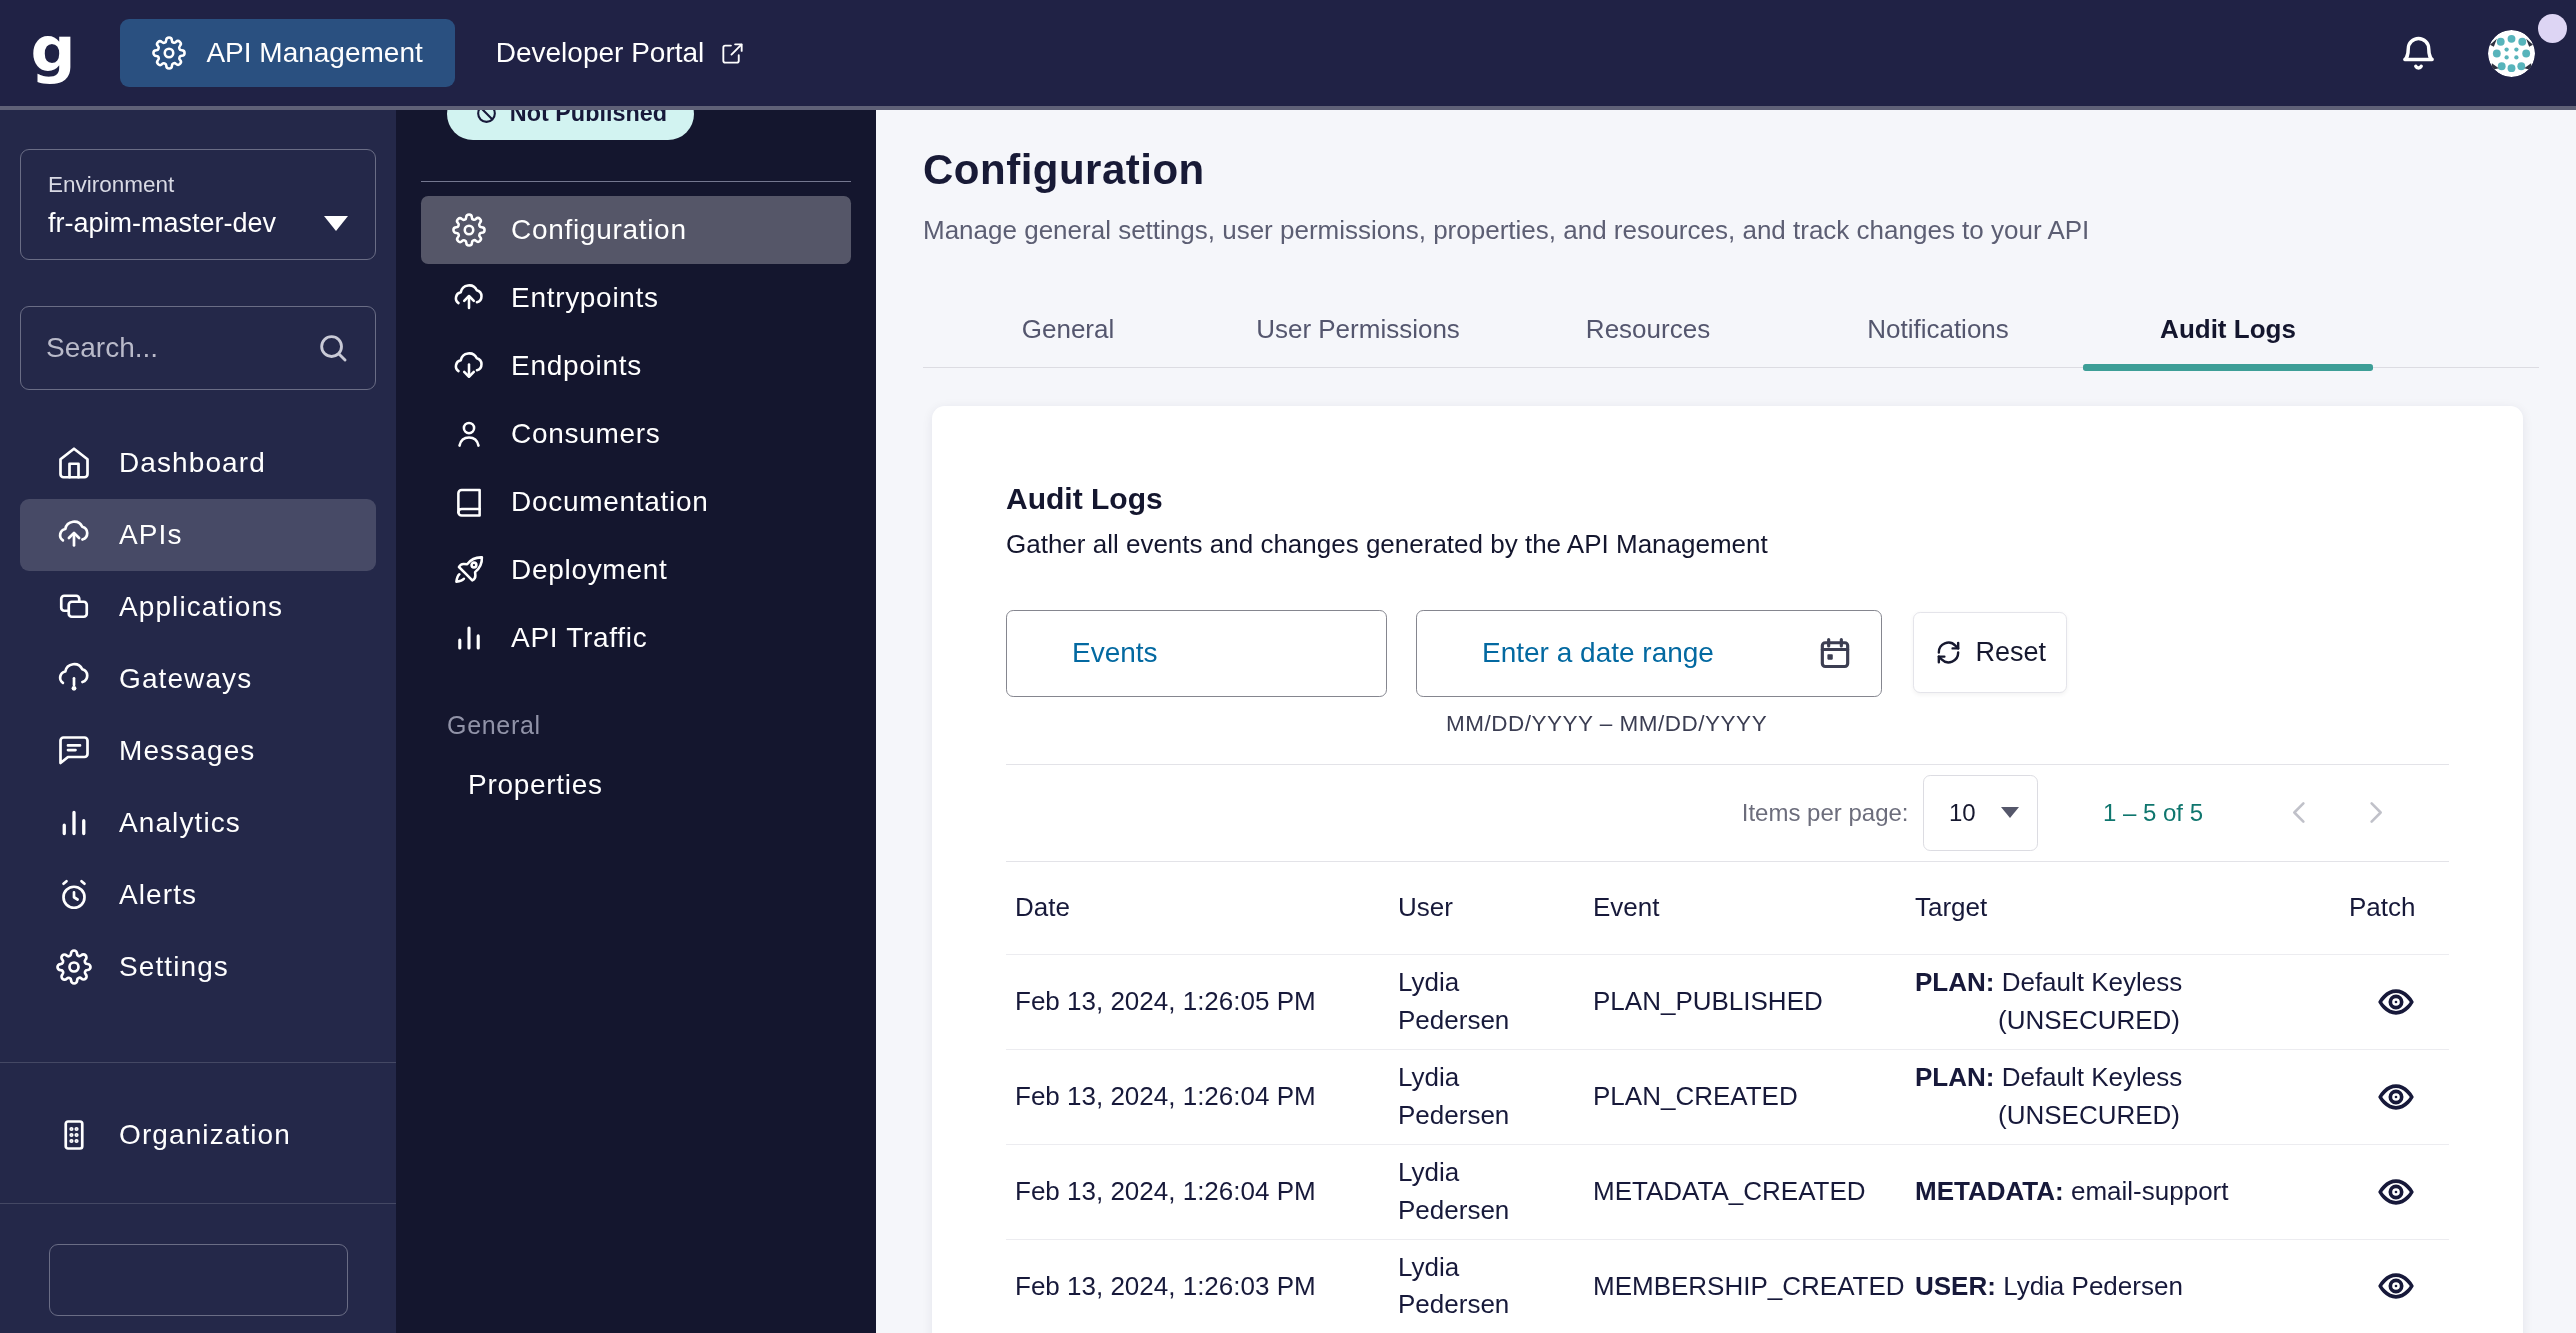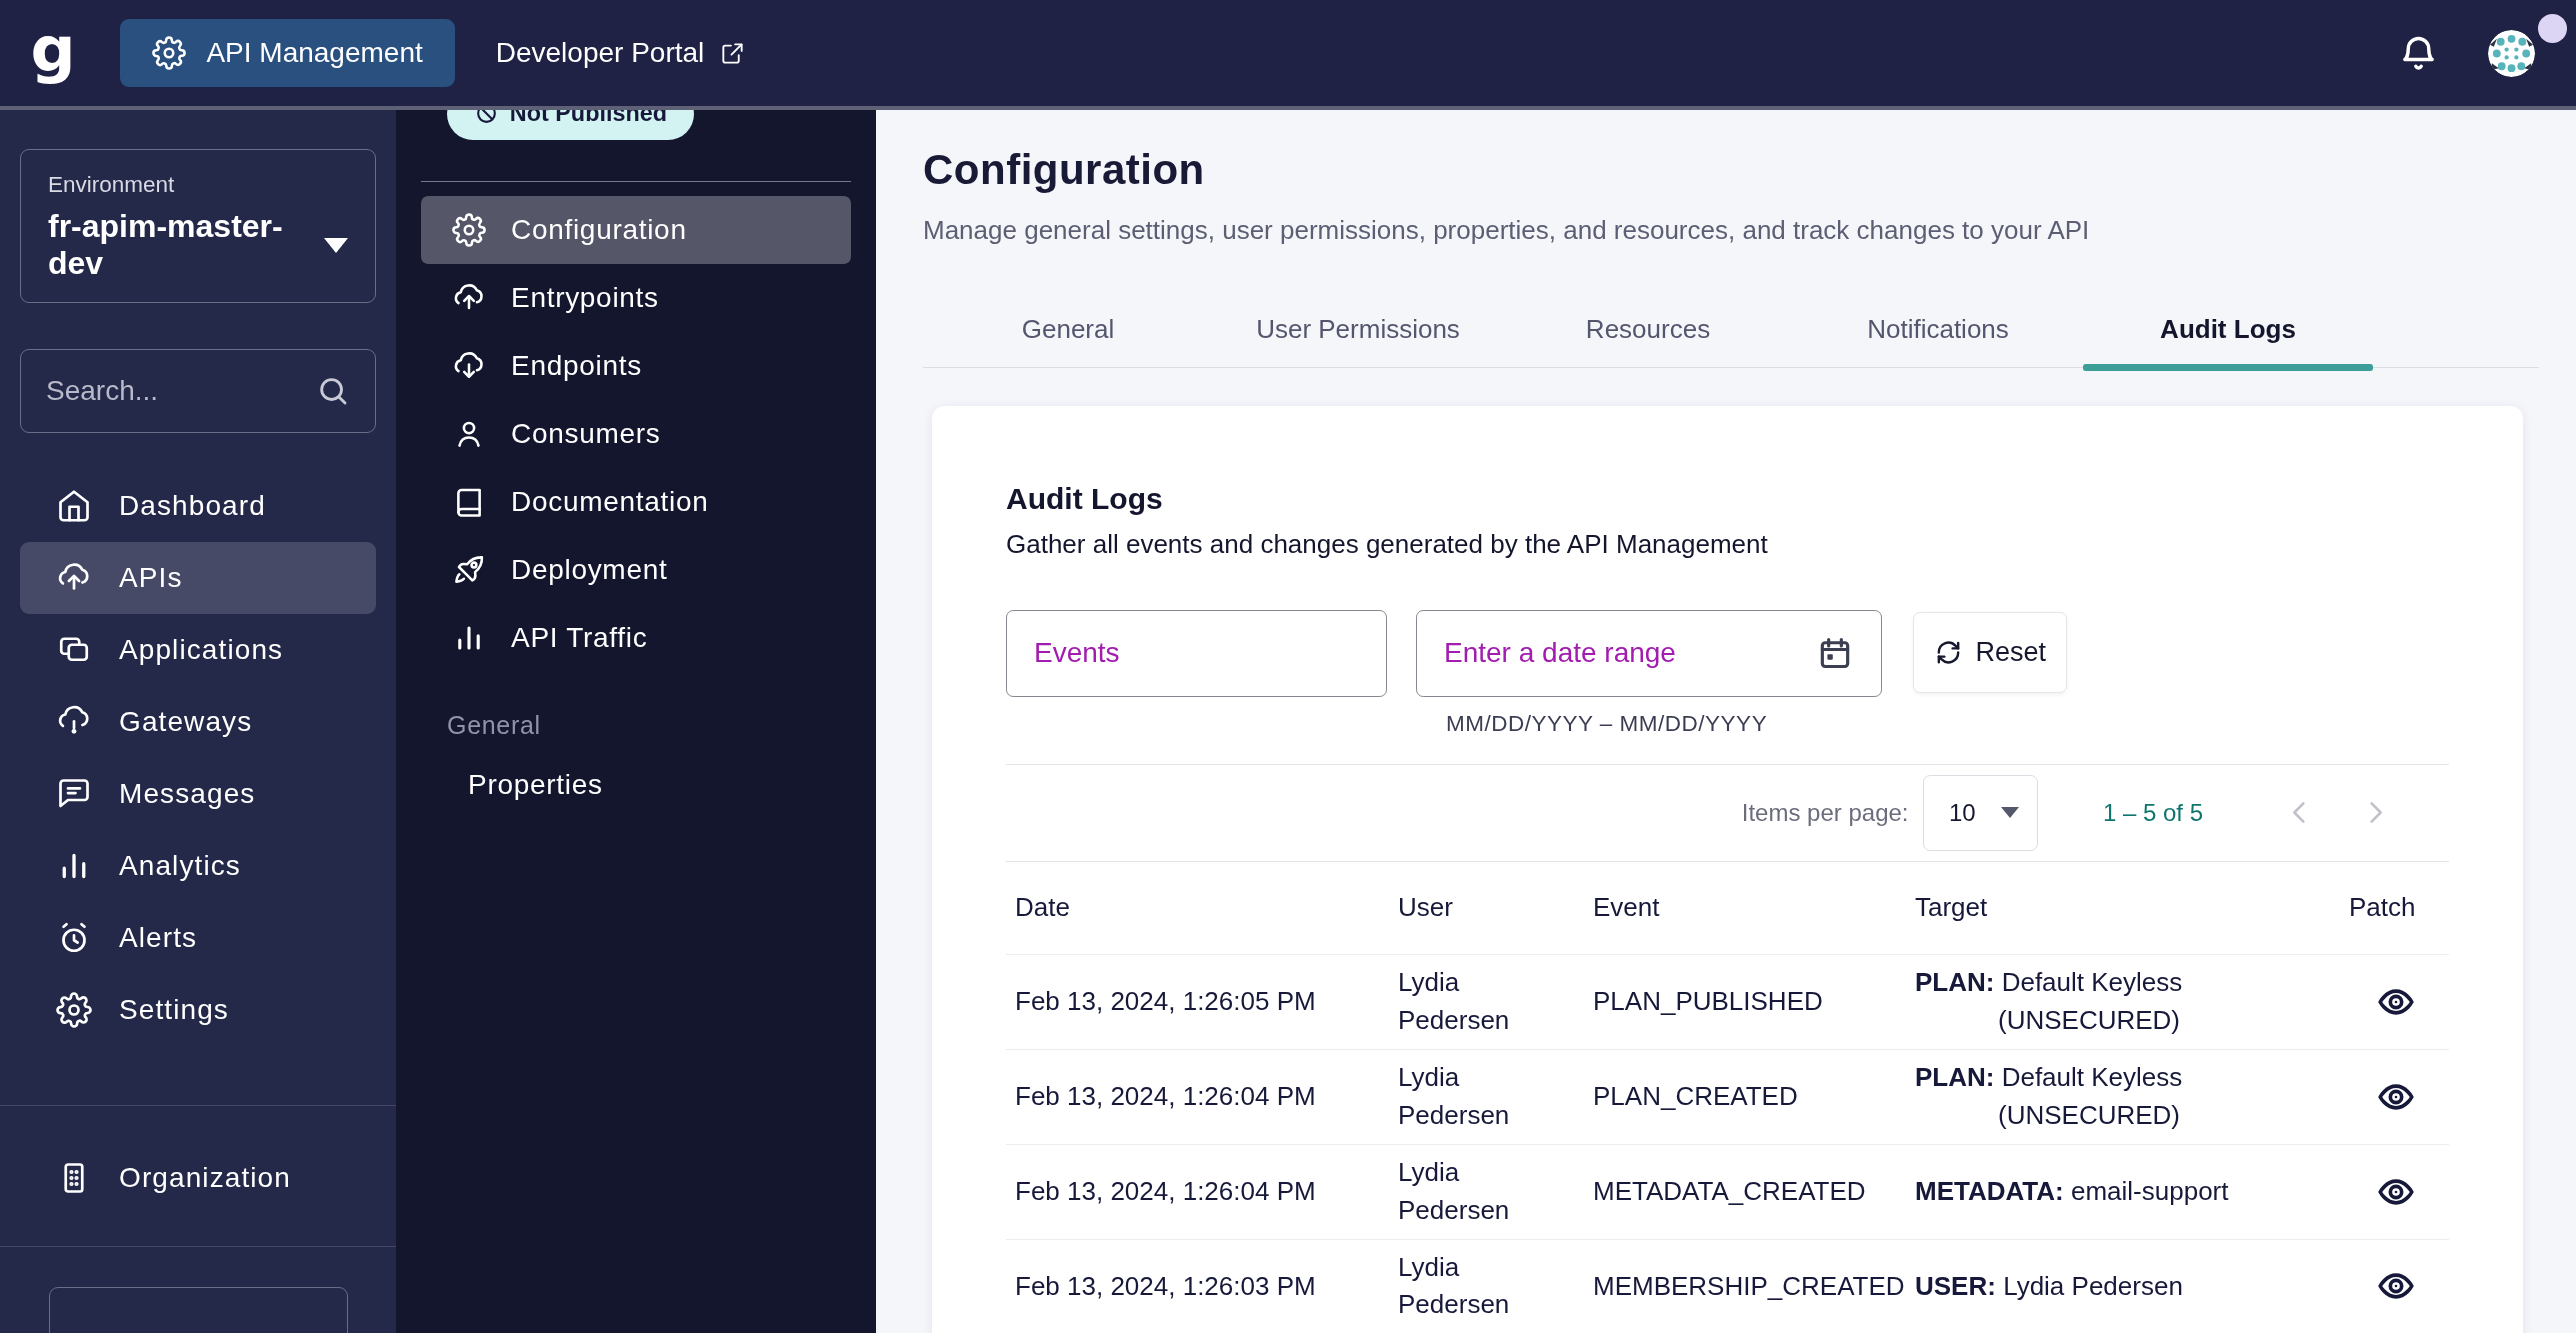--- a/index.html
+++ b/index.html
@@ -20,21 +20,21 @@
   .topbar-right { margin-left:auto; display:flex; align-items:center; gap:49px; padding-right:41px; }
   .bell { color:#fff; } .bell svg { width:41px; height:41px; }
   .avatar { width:47px; height:47px; border-radius:50%; overflow:hidden; }
   .beta-dot { position:absolute; top:14.4px; right:9px; width:29px; height:29px; border-radius:50%; background:#ddd5f4; z-index:31; }
 
   
   .sidebar { position:absolute; left:0; top:110px; bottom:0; width:396px; background:var(--sidebar-bg,#242849);
              color:#fff; z-index:5; overflow:hidden; }
   .env-box { margin:39px 20px 0; border:1.8px solid #6a6d85; border-radius:9px; padding:21.6px 27px 20px; cursor:pointer; }
   .env-label { font-size:22.5px; color:#d9dae4; }
-  .env-value { display:flex; align-items:center; font-size:32px; font-weight:700; margin-top:10.8px; }
+  .env-value { display:flex; align-items:center; justify-content:space-between; font-size:27px; font-weight:400; margin-top:10.8px; }
   .caret-down { width:0; height:0; border-left:12.6px solid transparent; border-right:12.6px solid transparent; border-top:15.3px solid #fff; }
   .search-box { margin:46px 20px 0; border:1.8px solid #6a6d85; border-radius:9px; height:84px; display:flex; align-items:center; padding:0 25px; cursor:text; }
   .search-ph { flex:1; font-size:28px; color:#b9bac9; }
   .search-box svg { width:34px; height:34px; color:#c9cad6; }
   .menu { margin-top:37px; }
   .menu-item { display:flex; align-items:center; height:72px; margin:0 20px; padding-left:36px; border-radius:9px;
                gap:27px; font-size:28px; letter-spacing:1.1px; cursor:pointer; }
   .menu-item.selected { background:rgba(255,255,255,.16); }
   .menu-item svg { width:36px; height:36px; flex:none; }
   .side-divider { border-top:1.8px solid rgba(255,255,255,.15); margin-top:59px; }
@@ -68,21 +68,21 @@
 
   .card { margin-top:38px; margin-left:9px; width:1591px; height:1260px; background:#fff; border-radius:12.6px;
           box-shadow:0 2.7px 10.8px rgba(25,26,60,.08); padding:76px 74px 0; }
   .card-title { font-size:30px; font-weight:700; color:#14162e; }
   .card-sub { margin-top:12.6px; font-size:26px; color:#14162e; }
 
   .filters { margin-top:50px; display:flex; align-items:flex-start; }
   .field { border:1.8px solid #85868f; border-radius:7.2px; height:87px; display:flex; align-items:center; padding:0 27px; background:#fff; }
   .field.events { width:381px; cursor:pointer; }
   .field.date { width:466px; margin-left:29px; justify-content:space-between; cursor:text; }
-  .ph { font-size:28px; color:#a21caf; }
+  .ph { font-size:28px; color:#0369a1;margin-left:38px; }
   .field.date svg { width:38px; height:38px; color:#3c3e52; cursor:pointer; }
   .reset-btn { margin-left:31px; margin-top:2.7px; height:81px; width:154px; background:#fff; border:1.8px solid #e4e4ea; border-radius:7.2px;
                display:flex; align-items:center; justify-content:center; gap:12.6px; font-size:27px; color:#16182f;
                box-shadow:0 1.8px 4.5px rgba(0,0,0,.05); cursor:pointer; }
   .reset-btn svg { width:29px; height:29px; }
   .hint { margin-left:440px; margin-top:14.4px; font-size:22.5px; color:#3b3d52; letter-spacing:0.5px; }
 
   .sep { border:none; border-top:1.8px solid #e3e3e8; margin-top:27px; }
   .pgn { height:97px; display:flex; align-items:center; justify-content:flex-end; border-bottom:1.8px solid #e3e3e8; }
   .pgn-label { font-size:24px; color:#6c6d7c; }

